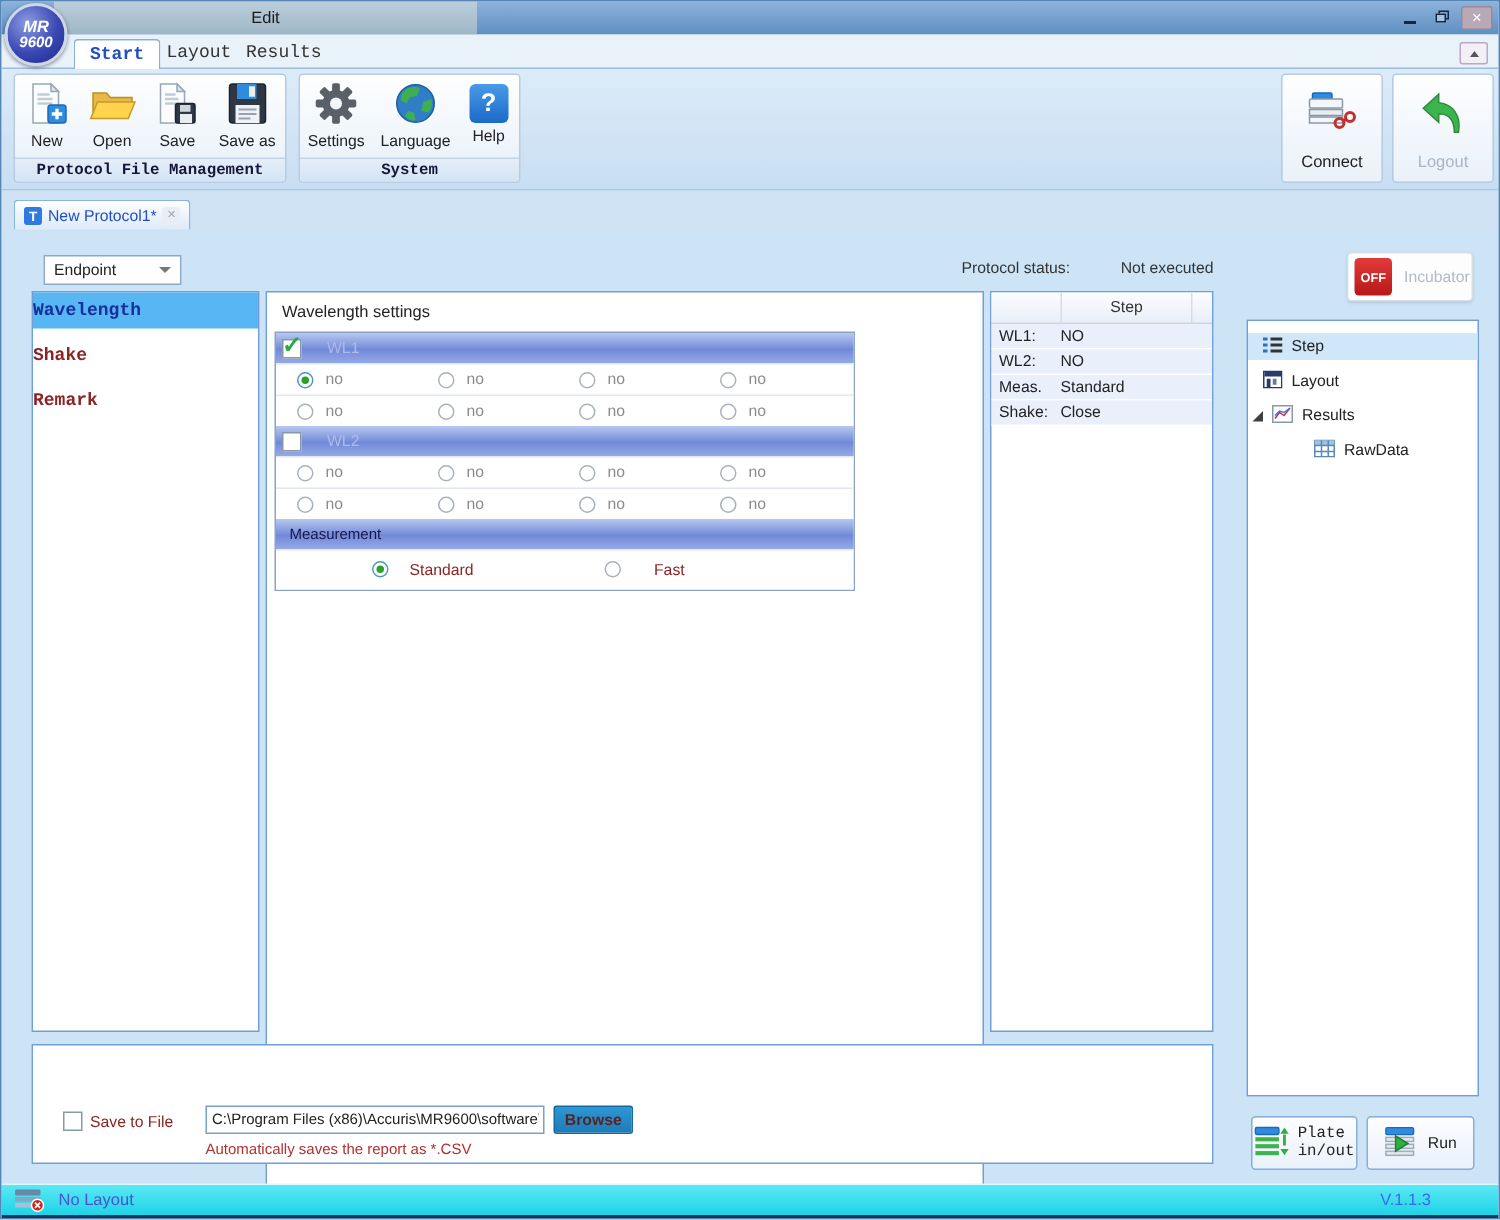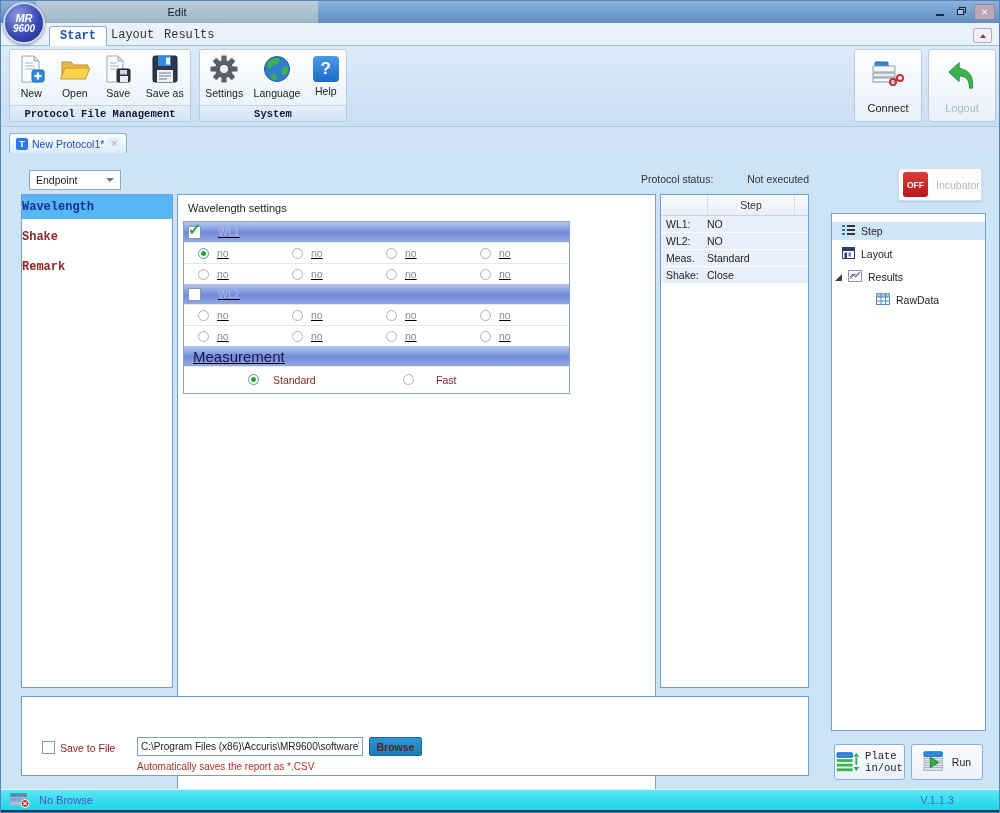--- a/index.html
+++ b/index.html
@@ -54,24 +54,24 @@
 
   .combo { position:absolute; left:28px; top:16px; width:92px; height:20px; background:#fff; border:1px solid #8aa8c8; font-size:10.5px; color:#222; display:flex; align-items:center; padding-left:6px; box-sizing:border-box; }
   .combo .dtri { position:absolute; right:6px; width:0; height:0; border-left:4px solid transparent; border-right:4px solid transparent; border-top:4px solid #777; }
 
   .leftlist { left:20px; top:40px; width:152px; height:494px; padding-top:0; }
   .leftlist .item { height:24px; line-height:24px; text-align:left; font-size:12px; font-weight:bold; color:#8b2525; margin-bottom:6px; }
   .leftlist .item.sel { background:#57b6f3; color:#16309a; }
 
   .centerpanel { left:176px; top:40px; width:479px; height:626px; }
   .ctitle { position:absolute; left:10px; top:7px; font-size:11px; color:#222; }
-  .wlbox { position:absolute; left:5px; top:26px; width:385px; border:1px solid #8aa4c8;text-decoration:underline; }
+  .wlbox { position:absolute; left:5px; top:26px; width:385px; border:1px solid #8aa4c8; }
   .wlhead { height:20px; background:linear-gradient(#b6c8f0,#7289d8 55%,#95a9e6); display:flex; align-items:center; padding:0 4px; box-sizing:border-box; }
   .wlhead .faint { margin-left:17px; font-size:10.5px; color:#aebbe8; }
-  .wlhead .dark { margin-left:5px; font-size:15px; color:#16164a; }
+  .wlhead .dark { margin-left:5px; font-size:10px; color:#16164a; }
   .cbx { width:13px; height:13px; background:#fff; border:1px solid #8898aa; box-sizing:border-box; position:relative; }
   .cbx.on::after { content:"✓"; position:absolute; left:-1px; top:-7px; font-size:16px; font-weight:bold; color:#2ba84a; }
   .radiorow { height:20px; display:flex; align-items:center; background:#fff; border-top:1px solid #e2e8ee; }
   .cell { width:94px; display:flex; align-items:center; padding-left:14px; box-sizing:border-box; gap:8px; }
   .radio { width:11px; height:11px; border-radius:50%; border:1px solid #a8b2bc; background:#fff; box-sizing:border-box; position:relative; flex:none; }
   .radio.sel { border-color:#4a9ab8; }
   .radio.sel::after { content:""; position:absolute; left:2px; top:2px; width:5px; height:5px; border-radius:50%; background:#2ba02b; }
   .rlabel { font-size:10.5px; color:#8a8a8a; }
   .mrow { height:26px; position:relative; background:#fff; border-top:1px solid #e2e8ee; }
   .mrow .radio { position:absolute; top:7px; }
@@ -490,18 +490,18 @@
   <div class="statusbar">
     <span class="sb-icon">
         <svg width="22" height="16" viewBox="0 0 22 16">
           <rect x="1" y="1" width="17" height="4" rx="1" fill="#6a88a8"></rect>
           <rect x="1" y="6" width="17" height="3" fill="#8aa4c0"></rect>
           <rect x="1" y="10" width="17" height="3" fill="#aabfd6"></rect>
           <circle cx="16" cy="11.5" r="4" fill="#d02020" stroke="#fff"></circle>
           <path d="M14.3 9.8l3.4 3.4M17.7 9.8l-3.4 3.4" stroke="#fff" stroke-width="1.2"></path>
         </svg>
       </span>
-    <span class="sb-text">No Browse</span>
+    <span class="sb-text">No Layout</span>
     <span class="sb-version">V.1.1.3</span>
   </div>
   <div class="bottom-edge"></div>
 
 </div>
 
 </body></html>

